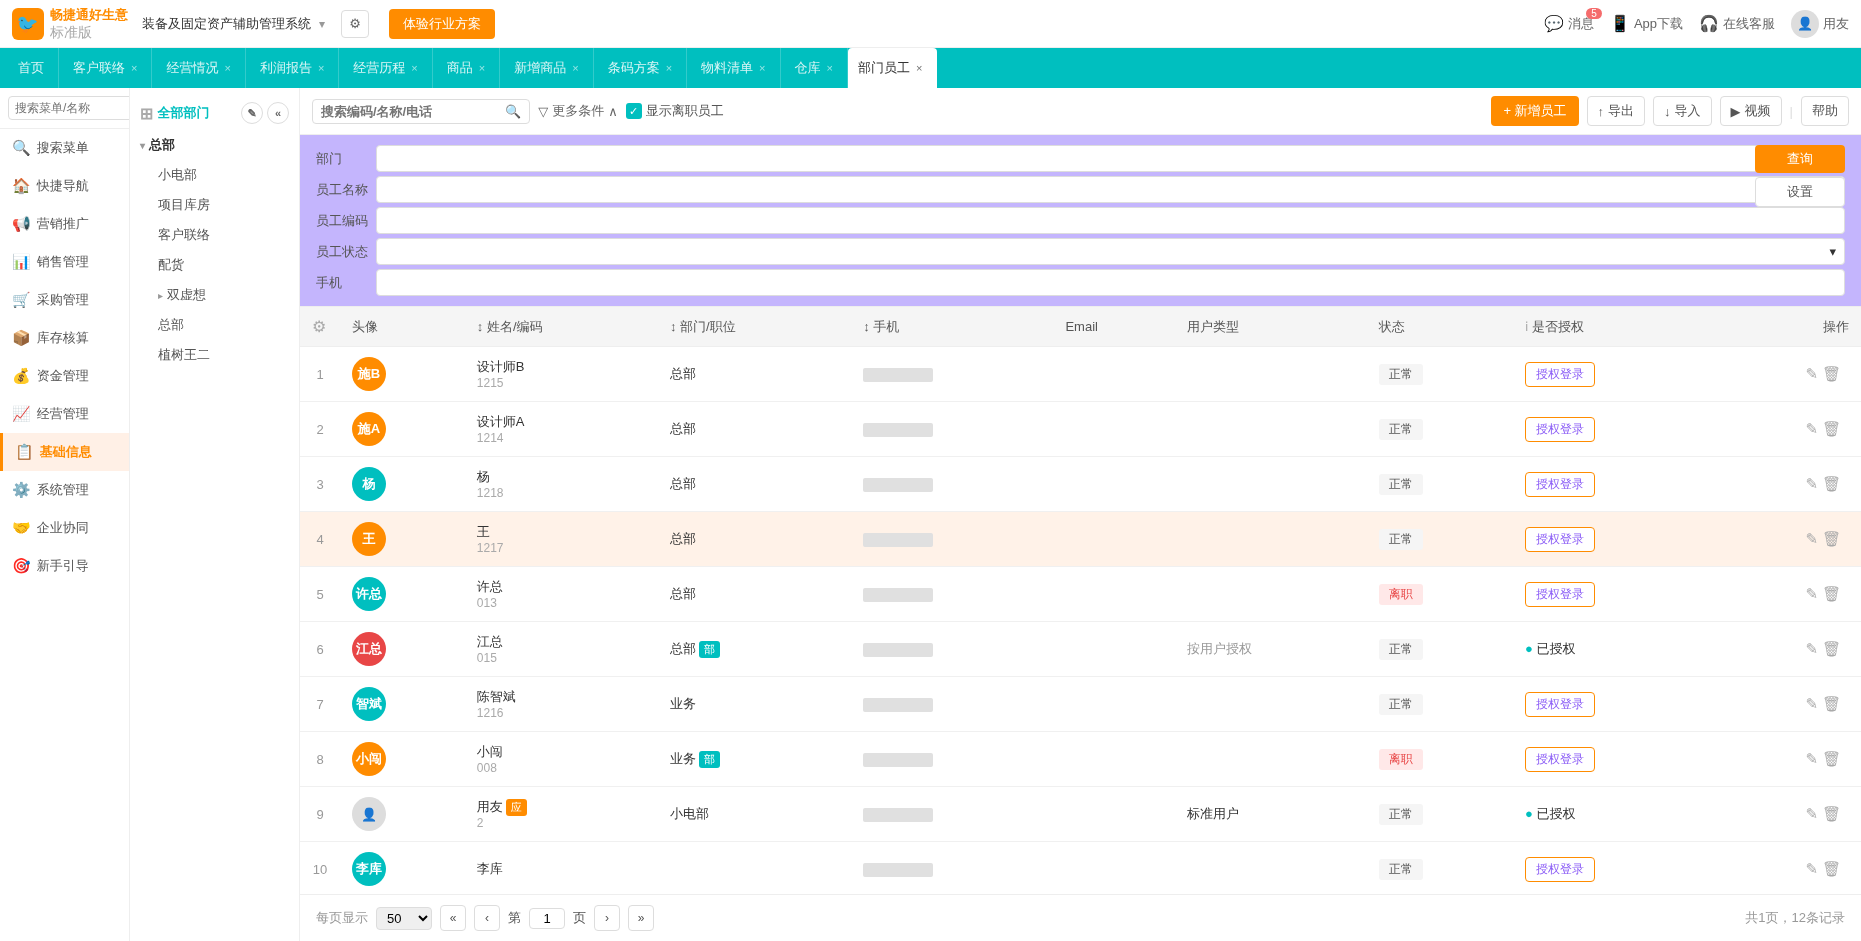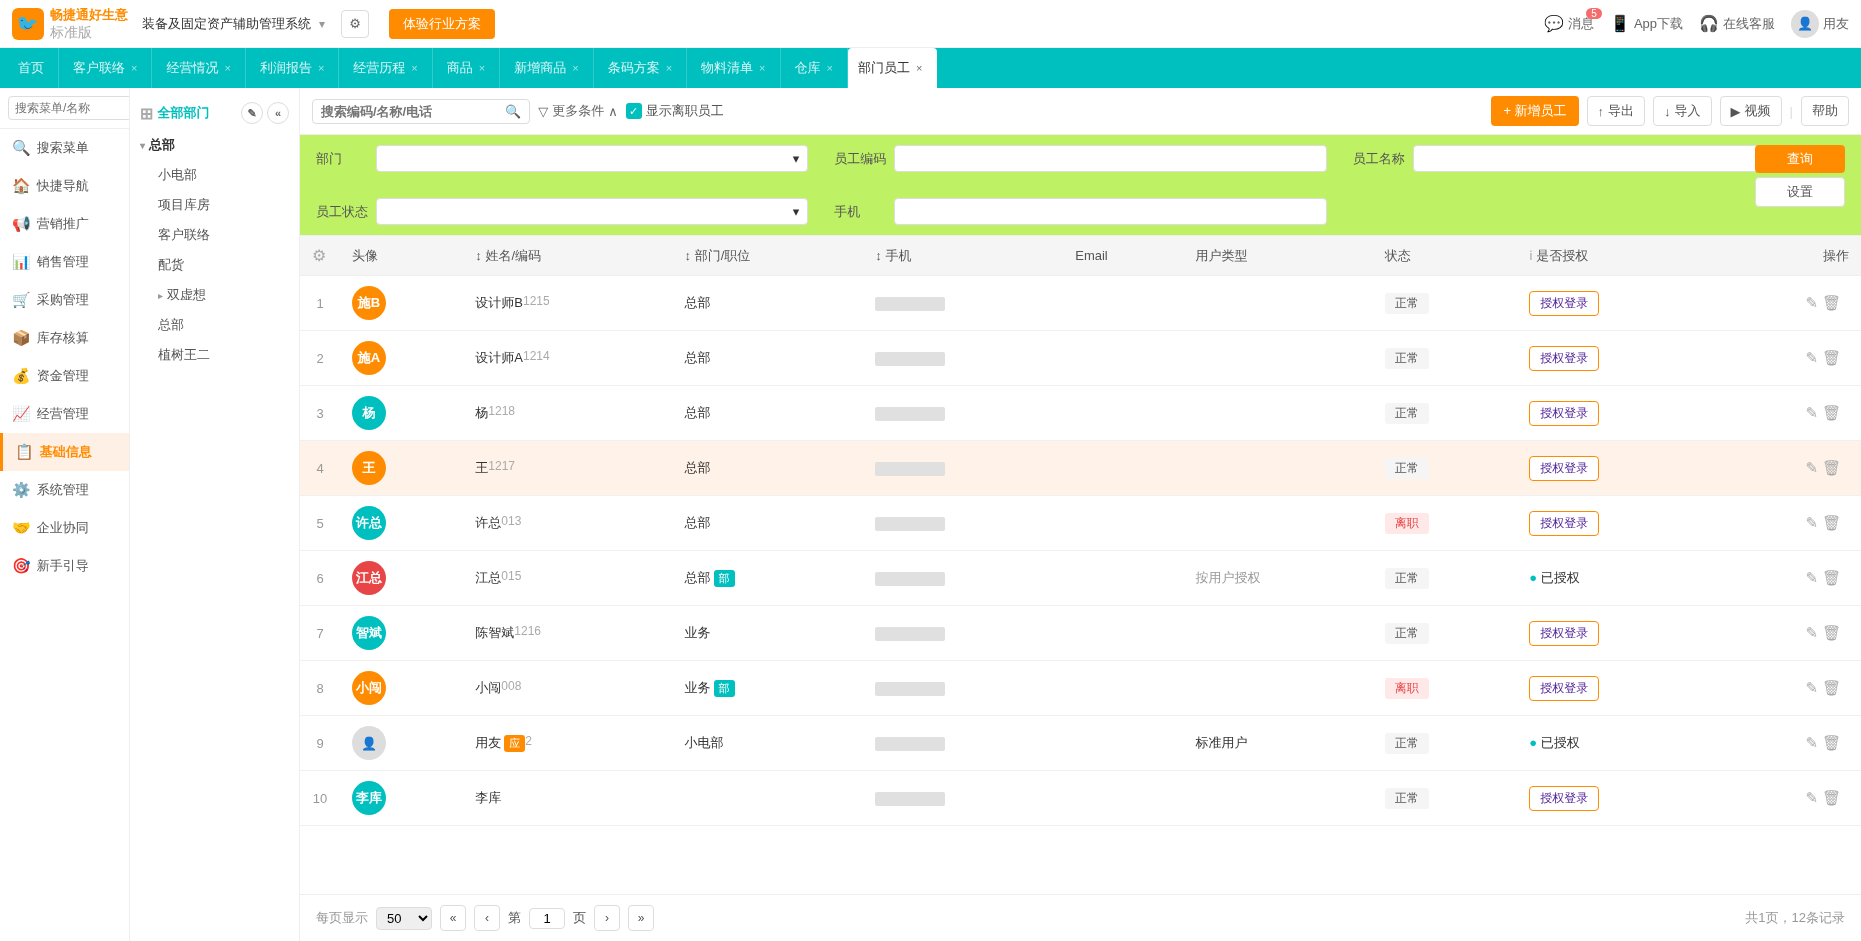--- a/index.html
+++ b/index.html
@@ -57,47 +57,47 @@
     .search-input-wrap { display: flex; align-items: center; border: 1px solid #ddd; border-radius: 4px; padding: 4px 8px; gap: 4px; background: #fff; }
     .search-input-wrap input { border: none; outline: none; font-size: 13px; width: 180px; font-weight: bold; }
     .filter-btn { display: flex; align-items: center; gap: 4px; color: #666; font-size: 13px; cursor: pointer; }
     .show-resign-wrap { display: flex; align-items: center; gap: 4px; font-size: 13px; color: #555; cursor: pointer; }
     .checkbox-checked { width: 16px; height: 16px; background: #00bfbf; border-radius: 3px; display: flex; align-items: center; justify-content: center; color: #fff; font-size: 11px; }
     .toolbar-right { margin-left: auto; display: flex; align-items: center; gap: 8px; }
     .add-btn { background: #ff8c00; color: #fff; border: none; border-radius: 4px; padding: 6px 12px; font-size: 13px; cursor: pointer; display: flex; align-items: center; gap: 4px; }
     .action-btn { border: 1px solid #ddd; border-radius: 4px; padding: 5px 10px; font-size: 13px; cursor: pointer; background: #fff; color: #555; display: flex; align-items: center; gap: 4px; }
 
     
-    .filter-form { background: #bef264; padding: 10px 16px; border-bottom: 1px solid #eee; display: grid; grid-template-columns: 1fr 1fr 1fr; gap: 26px; align-items: center; position: relative; }
+    .filter-form { background: #c4b5fd; padding: 10px 16px; border-bottom: 1px solid #eee; display: grid; grid-template-columns: 1fr; gap: 4px; align-items: center; position: relative; }
     .filter-row { display: flex; align-items: center; gap: 8px; }
     .filter-label { color: #555; font-size: 13px; white-space: nowrap; min-width: 52px; }
     .filter-input { flex: 1; border: 1px solid #ddd; border-radius: 4px; padding: 5px 8px; font-size: 13px; outline: none; }
     .filter-select { flex: 1; border: 1px solid #ddd; border-radius: 4px; padding: 5px 8px; font-size: 13px; outline: none; background: #fff; display: flex; align-items: center; justify-content: space-between; cursor: pointer; }
     .filter-btns { position: absolute; right: 16px; top: 10px; display: flex; flex-direction: column; gap: 4px; }
     .query-btn { background: #ff8c00; color: #fff; border: none; border-radius: 4px; padding: 5px 32px; font-size: 13px; cursor: pointer; }
     .set-btn { background: #fff; color: #555; border: 1px solid #ddd; border-radius: 4px; padding: 5px 16px; font-size: 13px; cursor: pointer; }
 
     
     .table-wrap { flex: 1; overflow-y: auto; background: #fff; }
     table { width: 100%; border-collapse: collapse; }
     thead tr { background: #f5f5f5; }
     th { padding: 10px 12px; text-align: left; font-size: 13px; color: #555; font-weight: normal; border-bottom: 1px solid #eee; white-space: nowrap; }
     td { padding: 10px 12px; font-size: 13px; color: #333; border-bottom: 1px solid #f0f0f0; vertical-align: middle; }
     tr.highlighted td { background: #fff2e8; }
     .row-num { color: #999; text-align: center; }
     .avatar-badge { width: 34px; height: 34px; border-radius: 50%; display: flex; align-items: center; justify-content: center; color: #fff; font-size: 13px; font-weight: bold; }
     .status-normal { display: inline-block; padding: 2px 10px; border-radius: 3px; background: #f5f5f5; color: #555; font-size: 12px; }
     .status-resign { display: inline-block; padding: 2px 10px; border-radius: 3px; background: #ffe8e8; color: #e84646; font-size: 12px; }
-    .auth-btn { border: 1px solid #ff8c00; color: #4c1d95; background: #fff; border-radius: 4px; padding: 3px 10px; font-size: 12px; cursor: pointer; }
+    .auth-btn { border: 1px solid #ff8c00; color: #8b5cf6; background: #fff; border-radius: 4px; padding: 3px 10px; font-size: 12px; cursor: pointer; }
     .authed-dot { color: #00bfbf; font-size: 13px; }
     .op-icon { color: #aaa; cursor: pointer; font-size: 15px; margin-right: 4px; }
     .phone-blur { display: inline-block; width: 70px; height: 14px; background: #e0e0e0; border-radius: 2px; vertical-align: middle; }
     .dept-badge { display: inline-block; padding: 1px 5px; background: #00bfbf; color: #fff; border-radius: 3px; font-size: 11px; margin-left: 3px; vertical-align: middle; }
     .dept-badge-orange { background: #ff8c00; }
-    .name-code { display: flex; }
+    .name-code { display: flex; flex-direction: column; }
     .emp-code { color: #aaa; font-size: 12px; }
     .settings-icon { color: #aaa; font-size: 16px; cursor: pointer; }
 
     
     .table-footer { background: #fff; border-top: 1px solid #eee; padding: 10px 16px; display: flex; align-items: center; gap: 8px; font-size: 13px; color: #555; }
     .page-size-label { color: #999; }
     .page-size-select { border: 1px solid #ddd; border-radius: 4px; padding: 2px 6px; font-size: 13px; }
     .page-btn { width: 26px; height: 26px; border: 1px solid #ddd; border-radius: 4px; display: flex; align-items: center; justify-content: center; cursor: pointer; color: #555; background: #fff; font-size: 12px; }
     .page-input { width: 36px; border: 1px solid #ddd; border-radius: 4px; padding: 2px 6px; font-size: 13px; text-align: center; outline: none; }
     .total-info { margin-left: auto; color: #999; font-size: 13px; }
@@ -291,25 +291,25 @@
 
       <div class="filter-form">
         <div class="filter-row">
           <span class="filter-label">部门</span>
           <div class="filter-select">
             <span></span>
             <span>▾</span>
           </div>
         </div>
         <div class="filter-row">
+          <span class="filter-label">员工名称</span>
+          <input type="text" class="filter-input" style="">
+        </div>
+        <div class="filter-row">
           <span class="filter-label">员工编码</span>
-          <input type="text" class="filter-input" style="">
-        </div>
-        <div class="filter-row">
-          <span class="filter-label">员工名称</span>
           <input type="text" class="filter-input" style="">
         </div>
         <div class="filter-row">
           <span class="filter-label">员工状态</span>
           <div class="filter-select">
             <span></span>
             <span>▾</span>
           </div>
         </div>
         <div class="filter-row">

